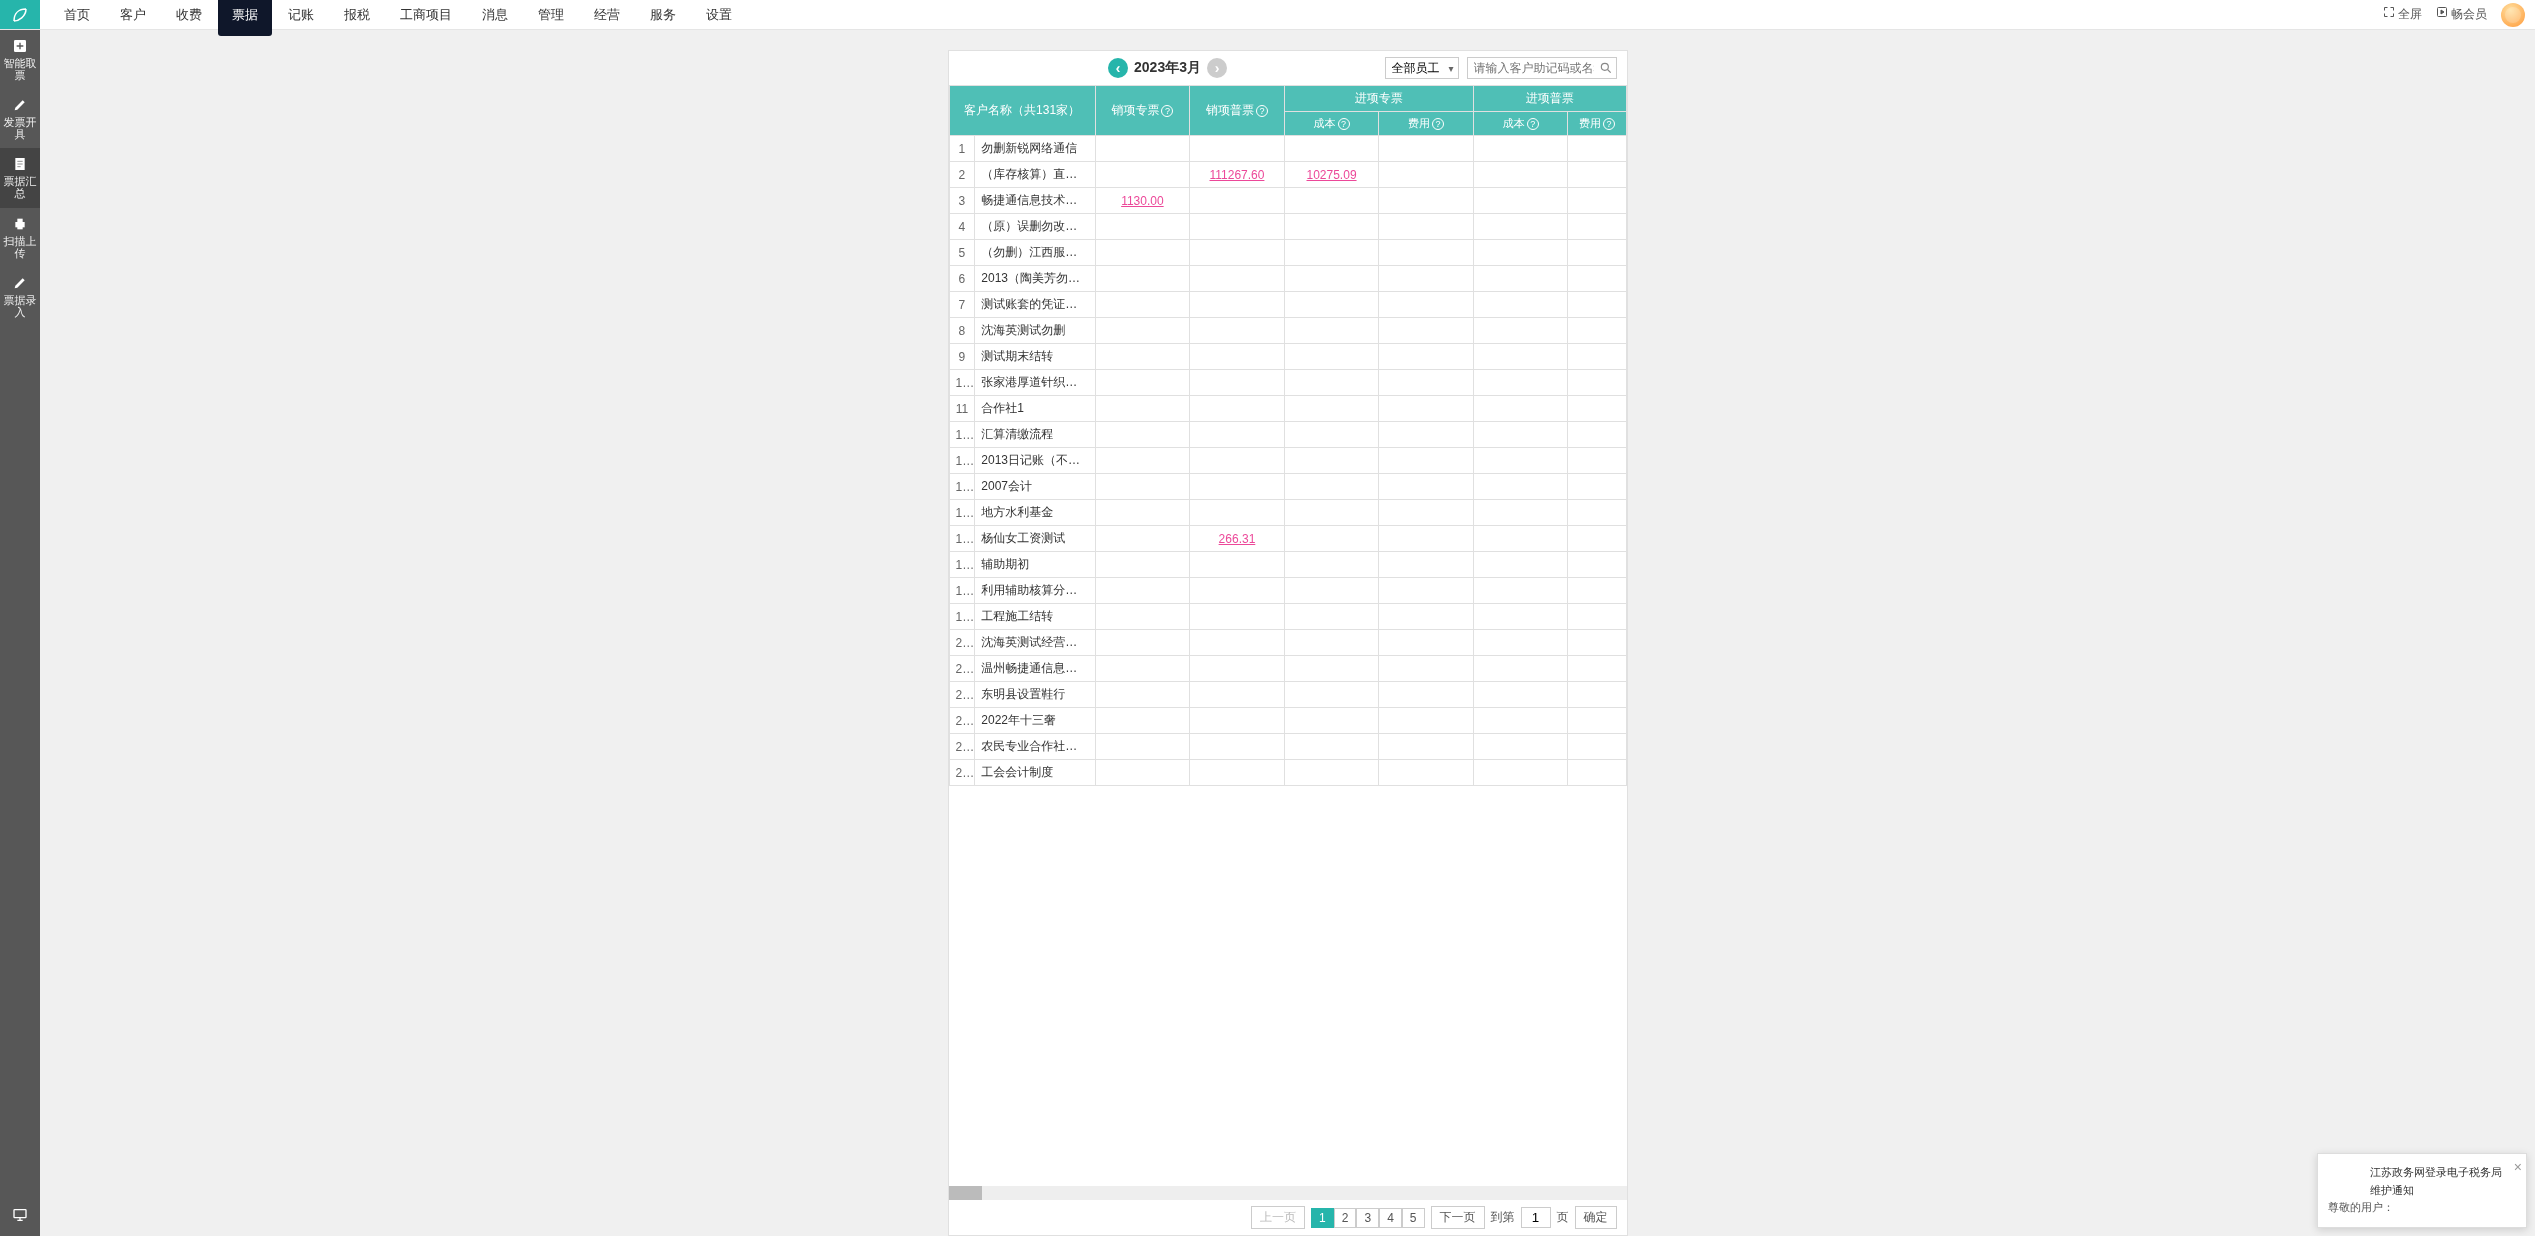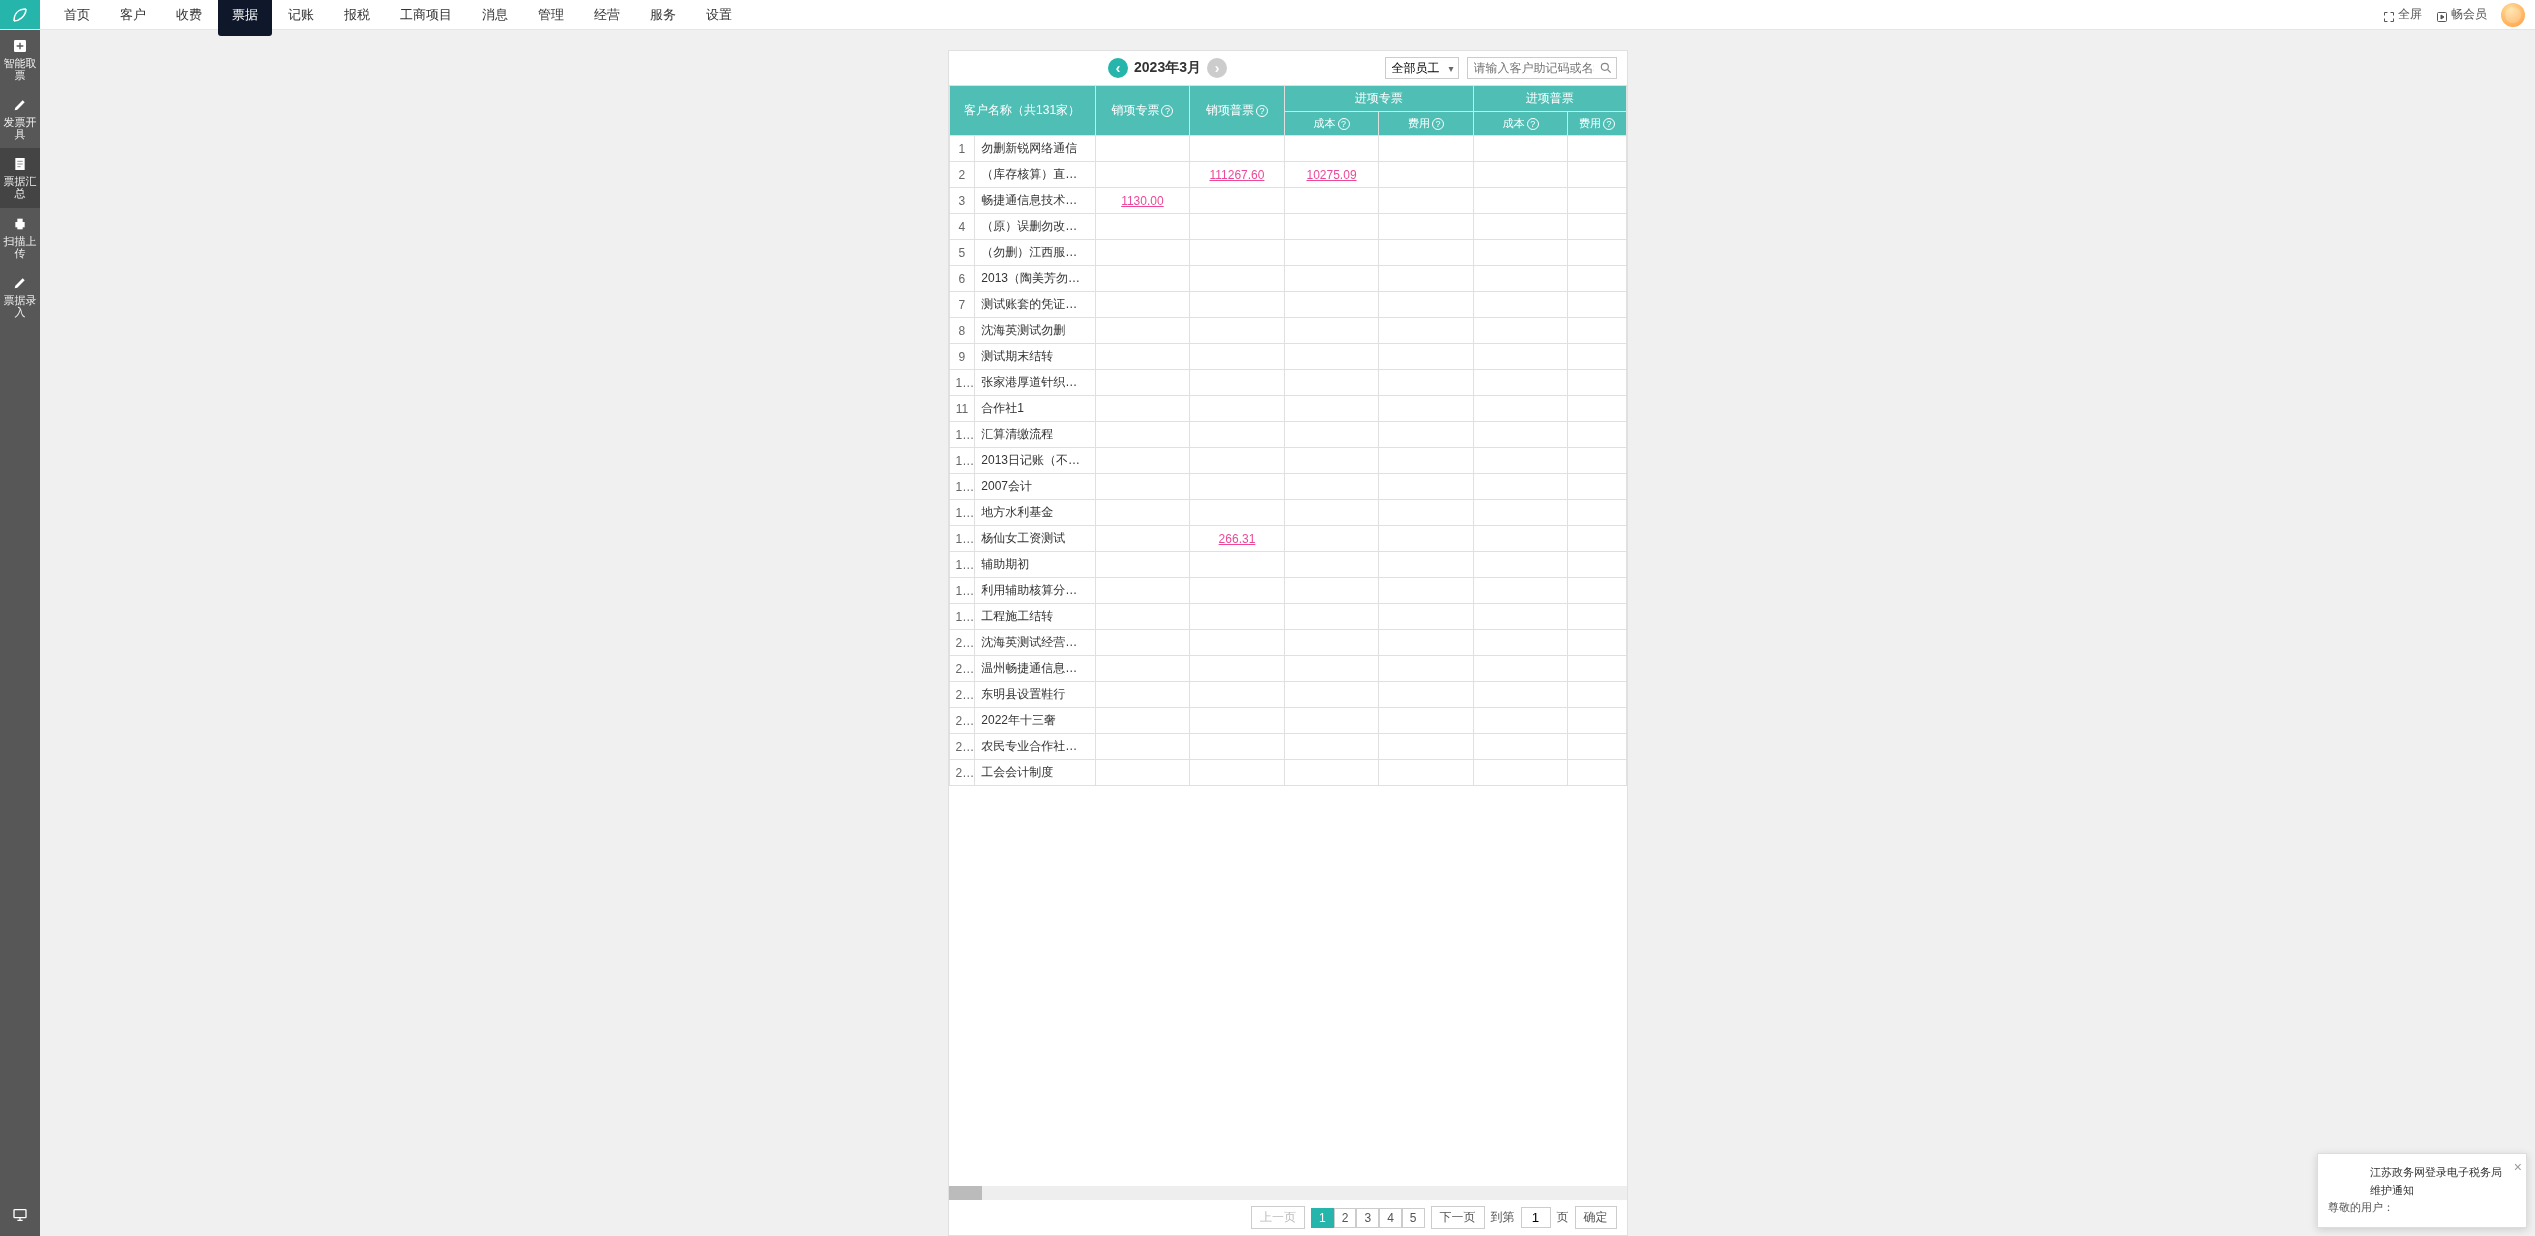--- a/index.html
+++ b/index.html
@@ -7,21 +7,21 @@
 
 .app { display: flex; flex-direction: column; height: 100vh; }
 
 .topbar { background: #fff; height: 30px; display: flex; align-items: stretch; border-bottom: 1px solid #e5e5e5; }
 .logo { width: 40px; background: #26b5ab; display: flex; align-items: center; justify-content: center; }
 .logo svg { width: 18px; height: 18px; stroke: #fff; fill: none; }
 .topnav { display: flex; align-items: center; gap: 2px; padding-left: 10px; }
 .topnav-item { padding: 12px 14px; cursor: pointer; font-size: 13px; color: #333; border-radius: 3px; }
 .topnav-item.active { background: #0f172a; color: #fff; }
 .top-right { margin-left: auto; display: flex; align-items: center; gap: 14px; padding-right: 10px; font-size: 12px; color: #555; }
-.top-right .item { display: flex; align-items: flex-end; gap: 3px; cursor: pointer; }
+.top-right .item { display: flex; align-items: flex-start; gap: 3px; cursor: pointer; }
 .avatar { width: 24px; height: 24px; border-radius: 50%; background: radial-gradient(circle at 40% 30%, #ffe0a0, #ff9a3a); position: relative; }
 .avatar::after { content:""; position:absolute; inset:4px; border-radius:50%; background:#fff3; }
 
 .body { flex: 1; display: flex; overflow: hidden; }
 
 .sidebar { width: 40px; background: #575757; display: flex; flex-direction: column; color: #eee; }
 .side-item { display: flex; flex-direction: column; align-items: center; padding: 8px 0; cursor: pointer; font-size: 11px; }
 .side-item.active { background: #444; }
 .side-item .ico { width: 16px; height: 16px; margin-bottom: 3px; fill: #fff; }
 .side-item .lbl { writing-mode: horizontal-tb; font-size: 11px; line-height: 1.1; text-align: center; }

